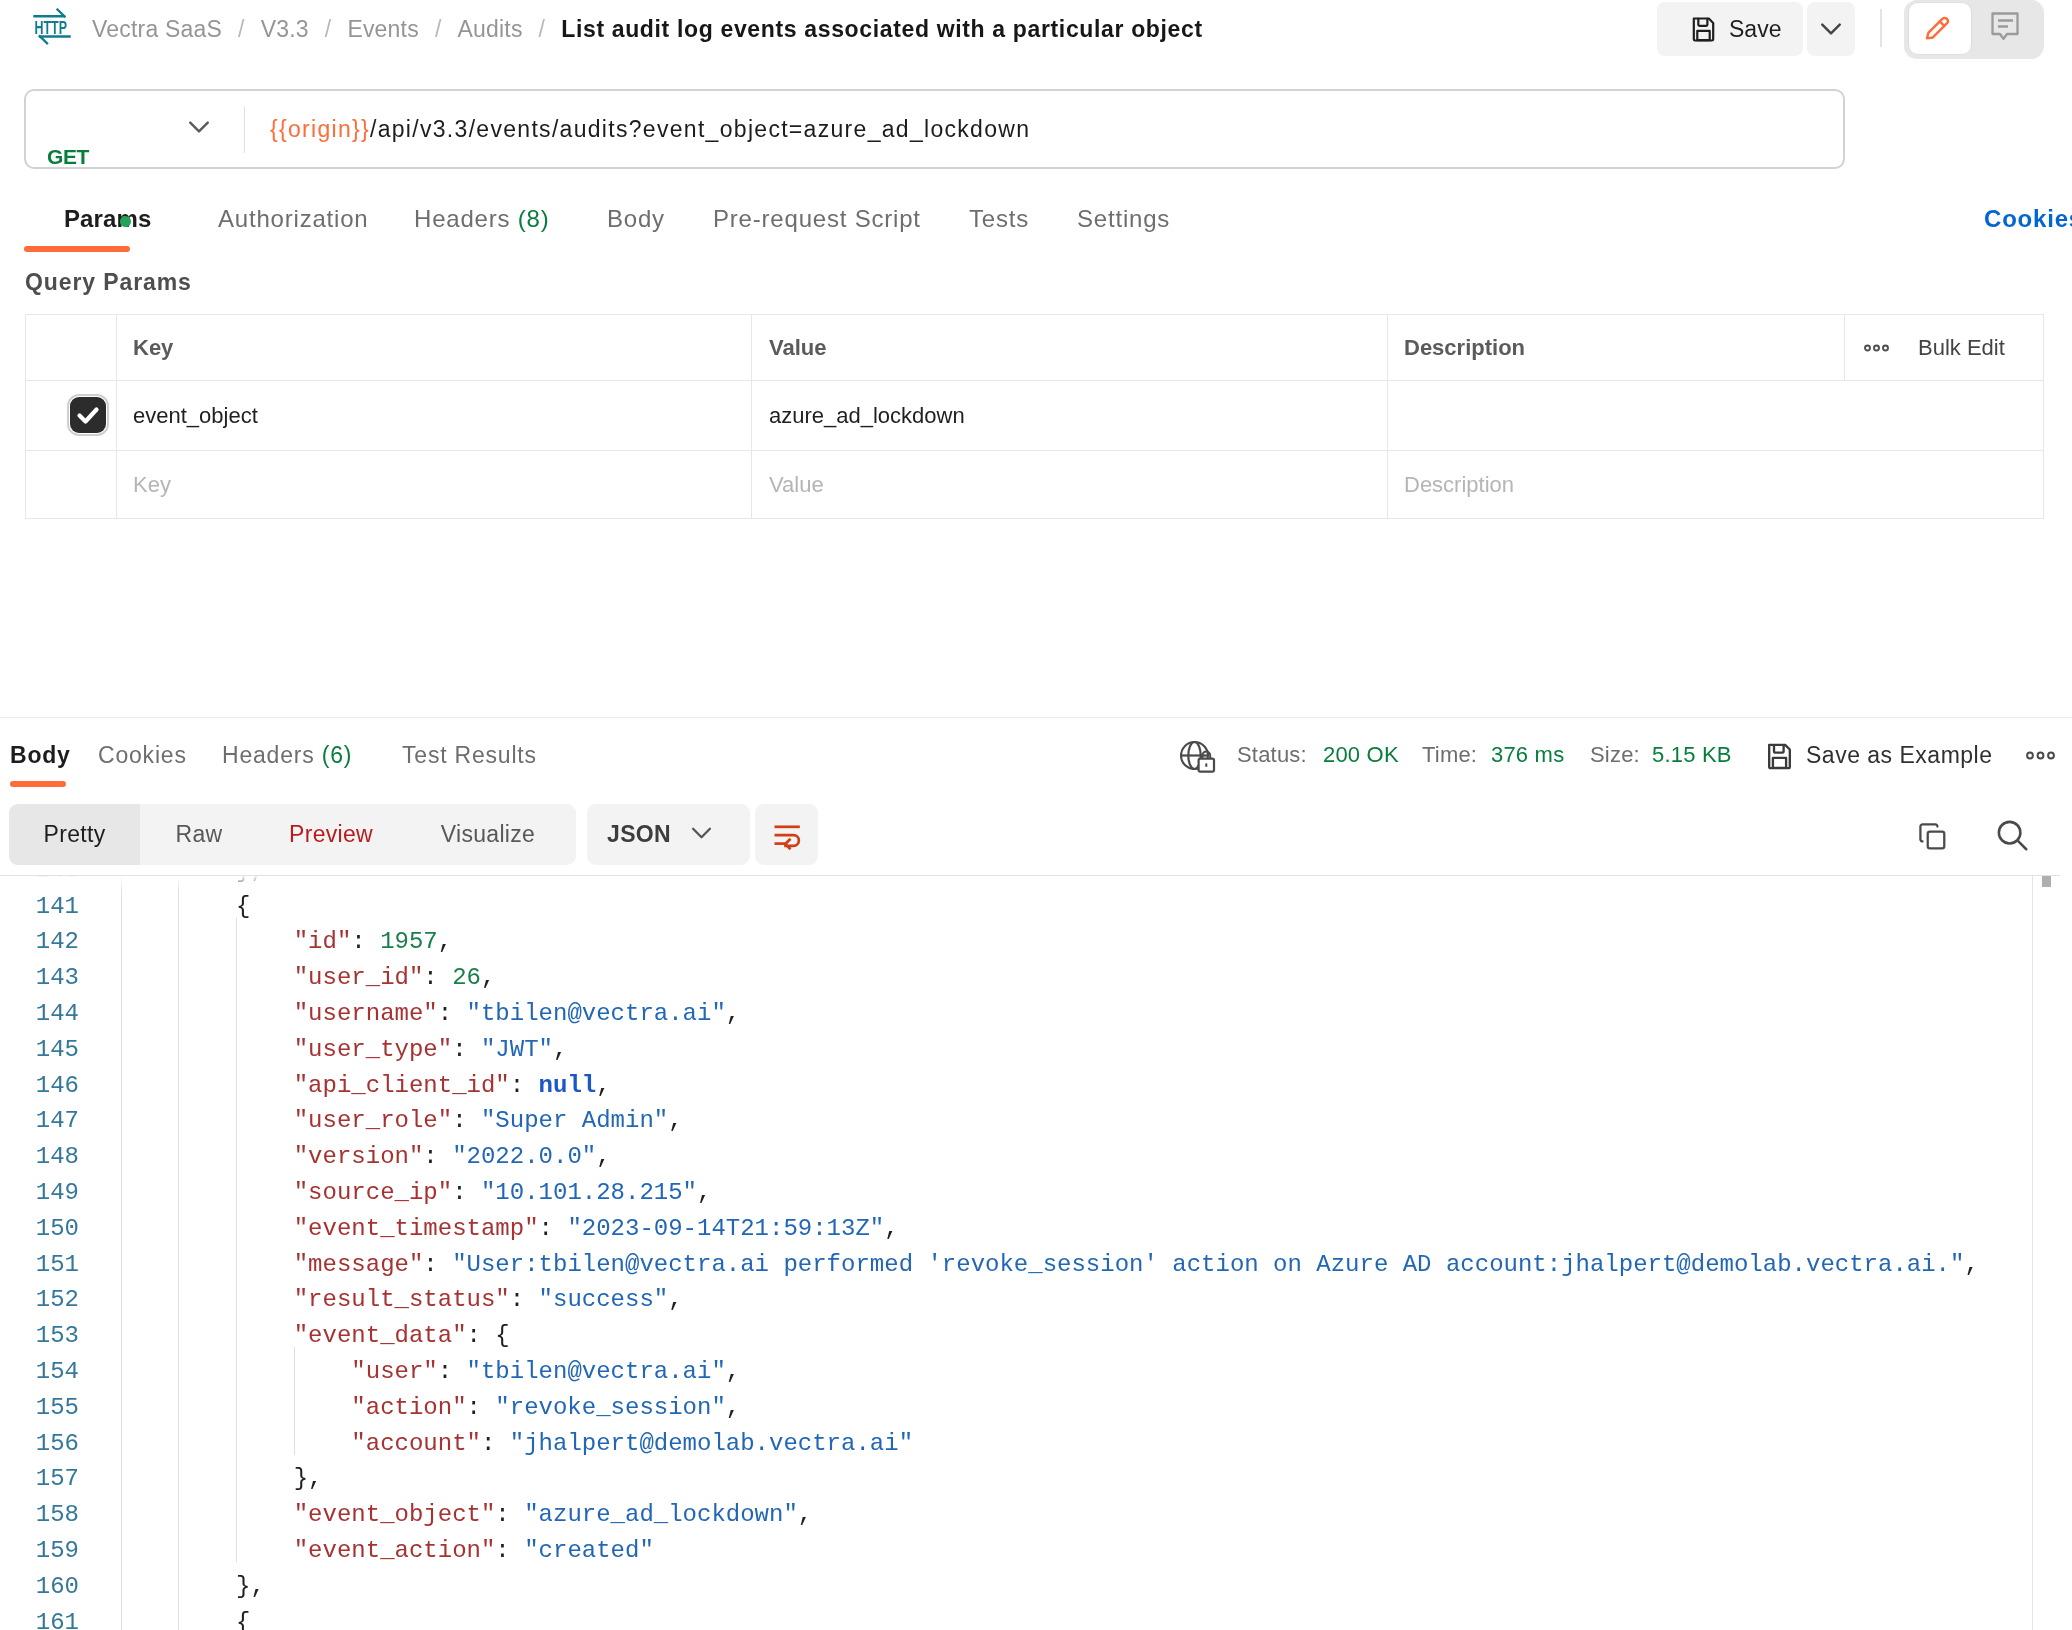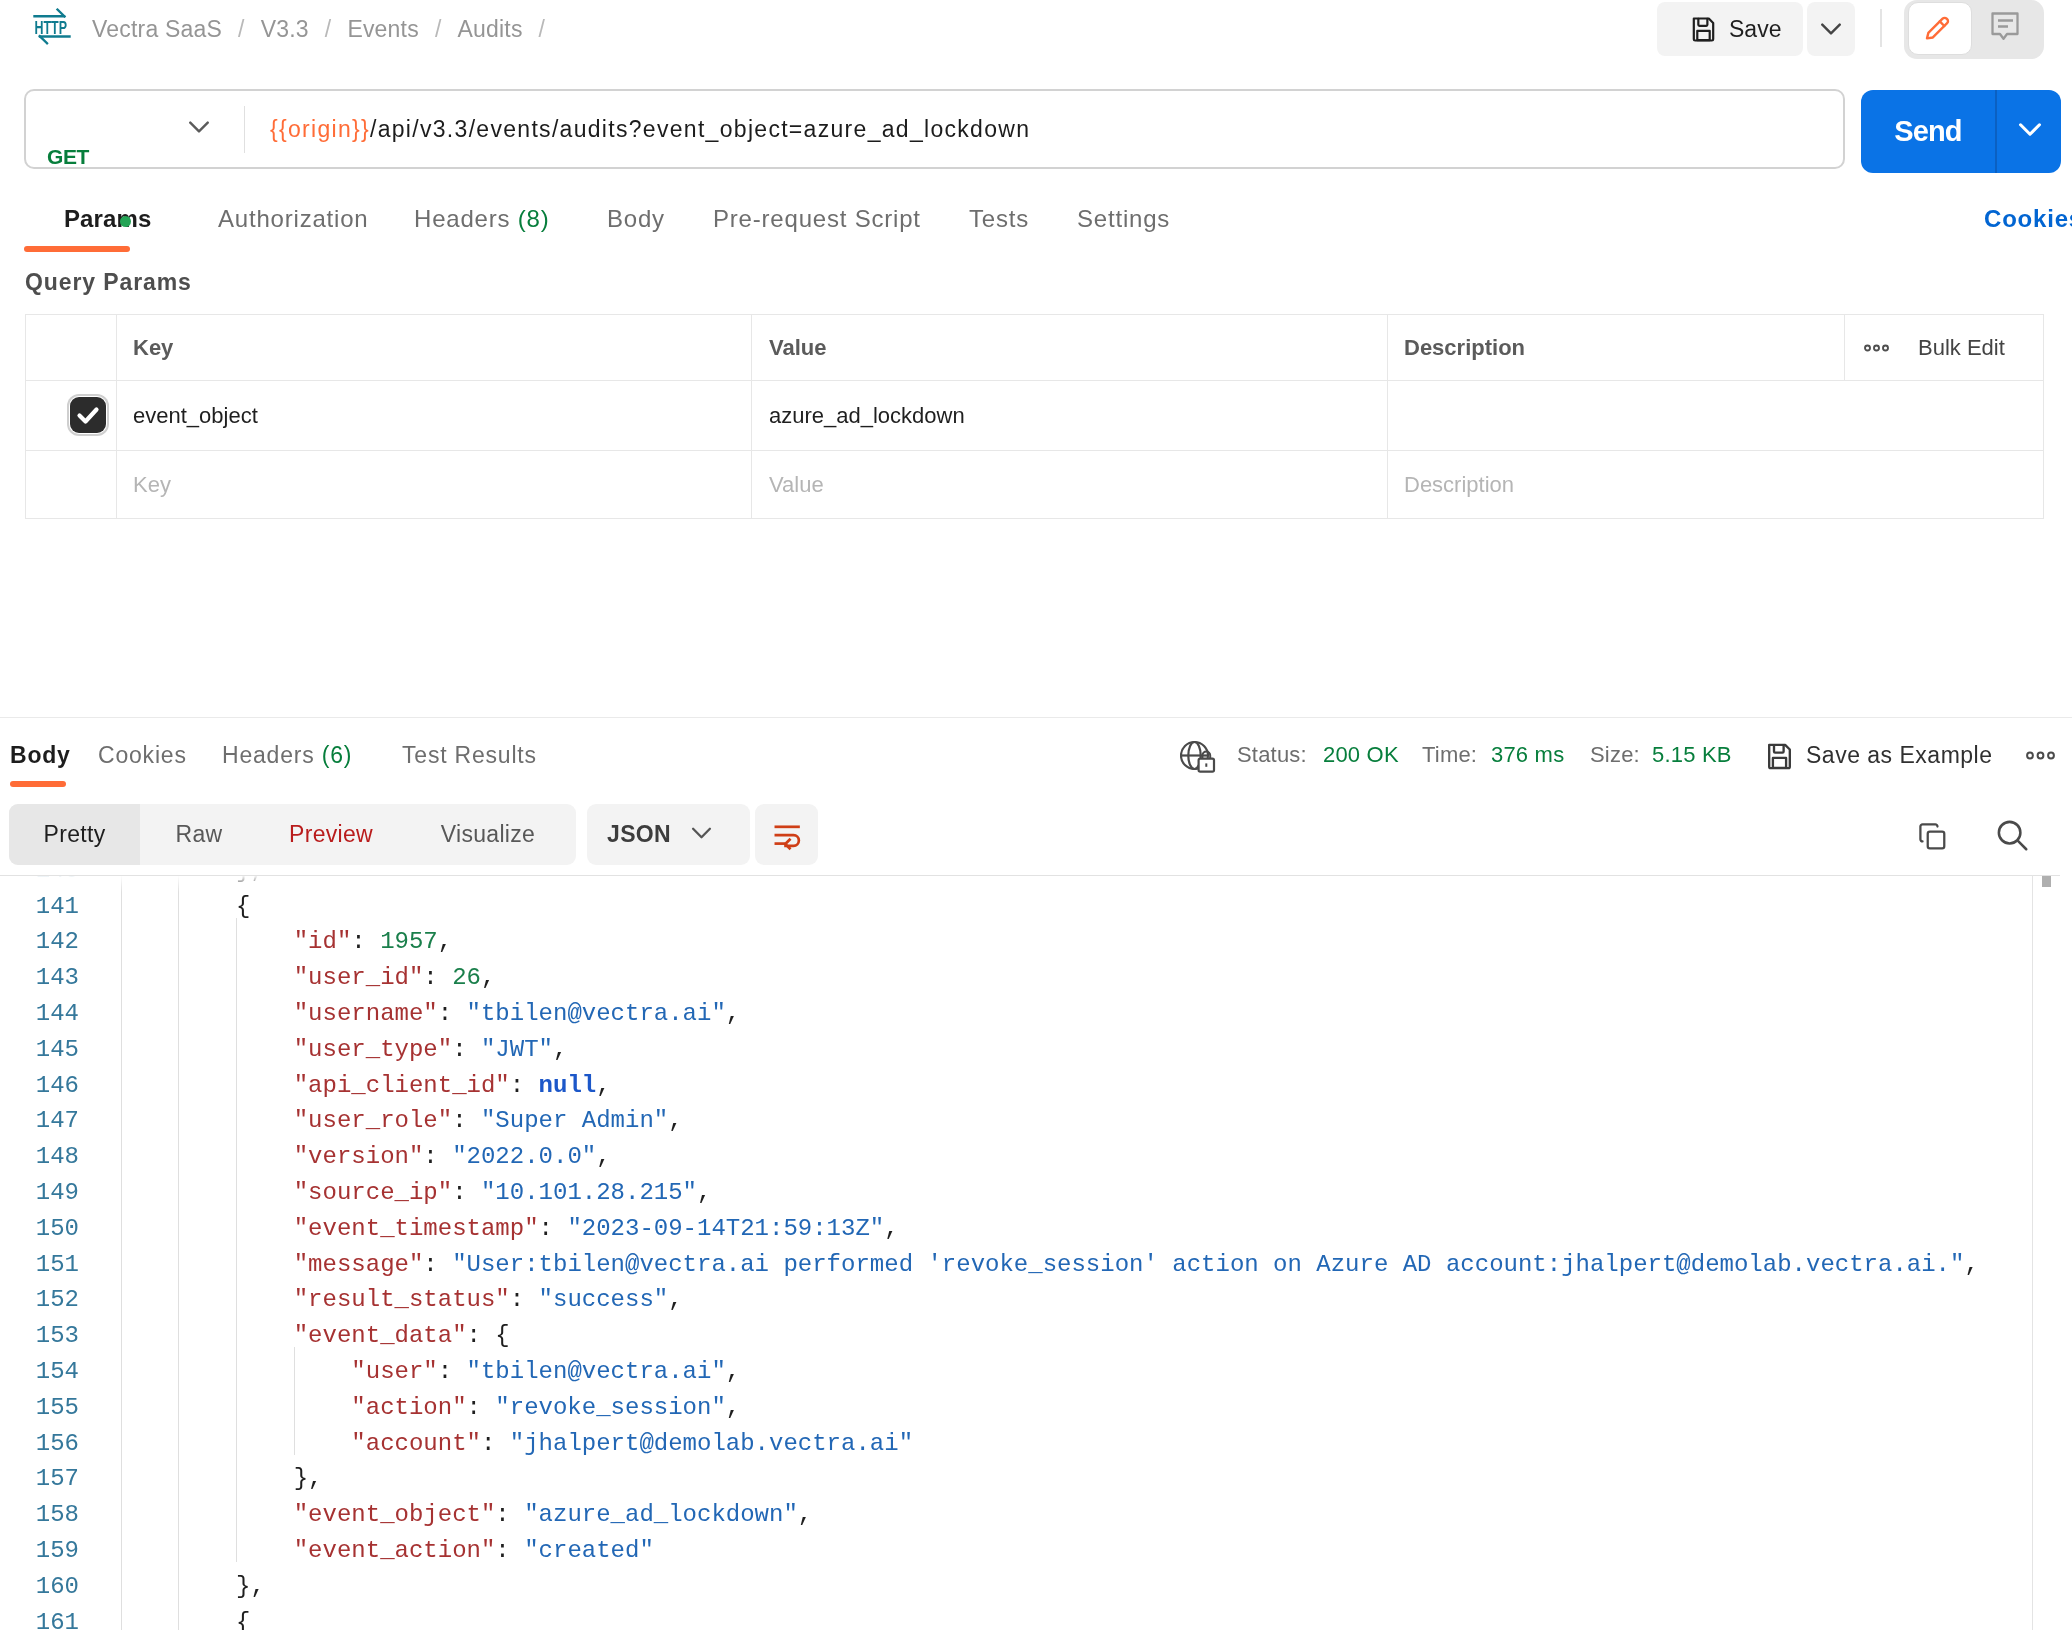--- a/index.html
+++ b/index.html
@@ -87,21 +87,21 @@
       <svg width="38" height="42" viewBox="0 0 38 42">
 <g fill="none" stroke="#0f7b8f" stroke-width="2.4" stroke-linecap="square">
 <path d="M1.5 9.2 H31"></path>
           <path d="M24.5 2.6 L31.5 9.4"></path>
 <path d="M36.5 29.5 H7"></path>
           <path d="M14 36.2 L6.8 29.3"></path>
 </g>
 <text x="1.5" y="26.5" font-family="Liberation Sans, sans-serif" font-size="19" font-weight="700" fill="#0f7b8f" textLength="32.5" lengthAdjust="spacingAndGlyphs">HTTP</text>
 </svg>
     </div>
-  <div class="abs cy crumb">Vectra SaaS<span class="sl">/</span>V3.3<span class="sl">/</span>Events<span class="sl">/</span>Audits<span class="sl">/</span></div>
+  <div class="abs cy crumb">Vectra SaaS<span class="sl">/</span>V3.3<span class="sl">/</span>Events<span class="sl">/</span>Audits<span class="sl">/</span><b>List audit log events associated with a particular object</b></div>
   <div class="abs cy gbtn save-btn" style="padding-left:21px;">
       <span id="floppy1">
         <svg width="31" height="31" viewBox="0 0 24 24" fill="none" stroke="#1f1f1f" stroke-width="1.7" stroke-linejoin="round" stroke-linecap="round">
 <path d="M4.5 3.5 h11.6 l3.4 3.4 v12.6 a1 1 0 0 1 -1 1 h-13 a1 1 0 0 1 -1 -1 z"></path>
 <path d="M8 3.8 v4.6 a0.8 0.8 0 0 0 0.8 0.8 h5.4 a0.8 0.8 0 0 0 0.8 -0.8 V3.8"></path>
 <rect x="7.2" y="13" width="9.6" height="7.3"></rect>
 </svg>
       </span>
       <span>Save</span>
     </div>
@@ -129,29 +129,20 @@
 
   <div class="abs urlbox"></div>
   <div class="abs cy get">GET</div>
   <div class="abs" id="chev2" style="left:188px; top:121px;">
       <svg width="22" height="12" viewBox="0 0 20 11" fill="none" stroke="#5b5b5b" stroke-width="2.2" stroke-linecap="round" stroke-linejoin="round">
         <path d="M2 1.5 L10 9.5 L18 1.5"></path>
       </svg>
     </div>
   <div class="abs udiv"></div>
   <div class="abs cy url"><span class="org">{{origin}}</span>/api/v3.3/events/audits?event_object=azure_ad_lockdown</div>
-  <div class="abs send">
-      <div class="lab">Send</div>
-      <div class="sdv"></div>
-      <div class="abs" id="chev3" style="left:157px;top:33px;">
-        <svg width="24" height="13" viewBox="0 0 20 11" fill="none" stroke="#ffffff" stroke-width="2.6" stroke-linecap="round" stroke-linejoin="round">
-          <path d="M2 1.5 L10 9.5 L18 1.5"></path>
-        </svg>
-      </div>
-    </div>
 
   <div class="abs rtabs">
     <span class="t-params" style="letter-spacing:0.1px;">Params</span>
     <span style="left:178px;">Authorization</span>
     <span style="left:374px;">Headers&nbsp;<span class="grn">(8)</span></span>
     <span style="left:567px;">Body</span>
     <span style="left:673px;">Pre-request Script</span>
     <span style="left:929px;">Tests</span>
     <span style="left:1037px;">Settings</span>
     <span class="t-cookies">Cookies</span>

